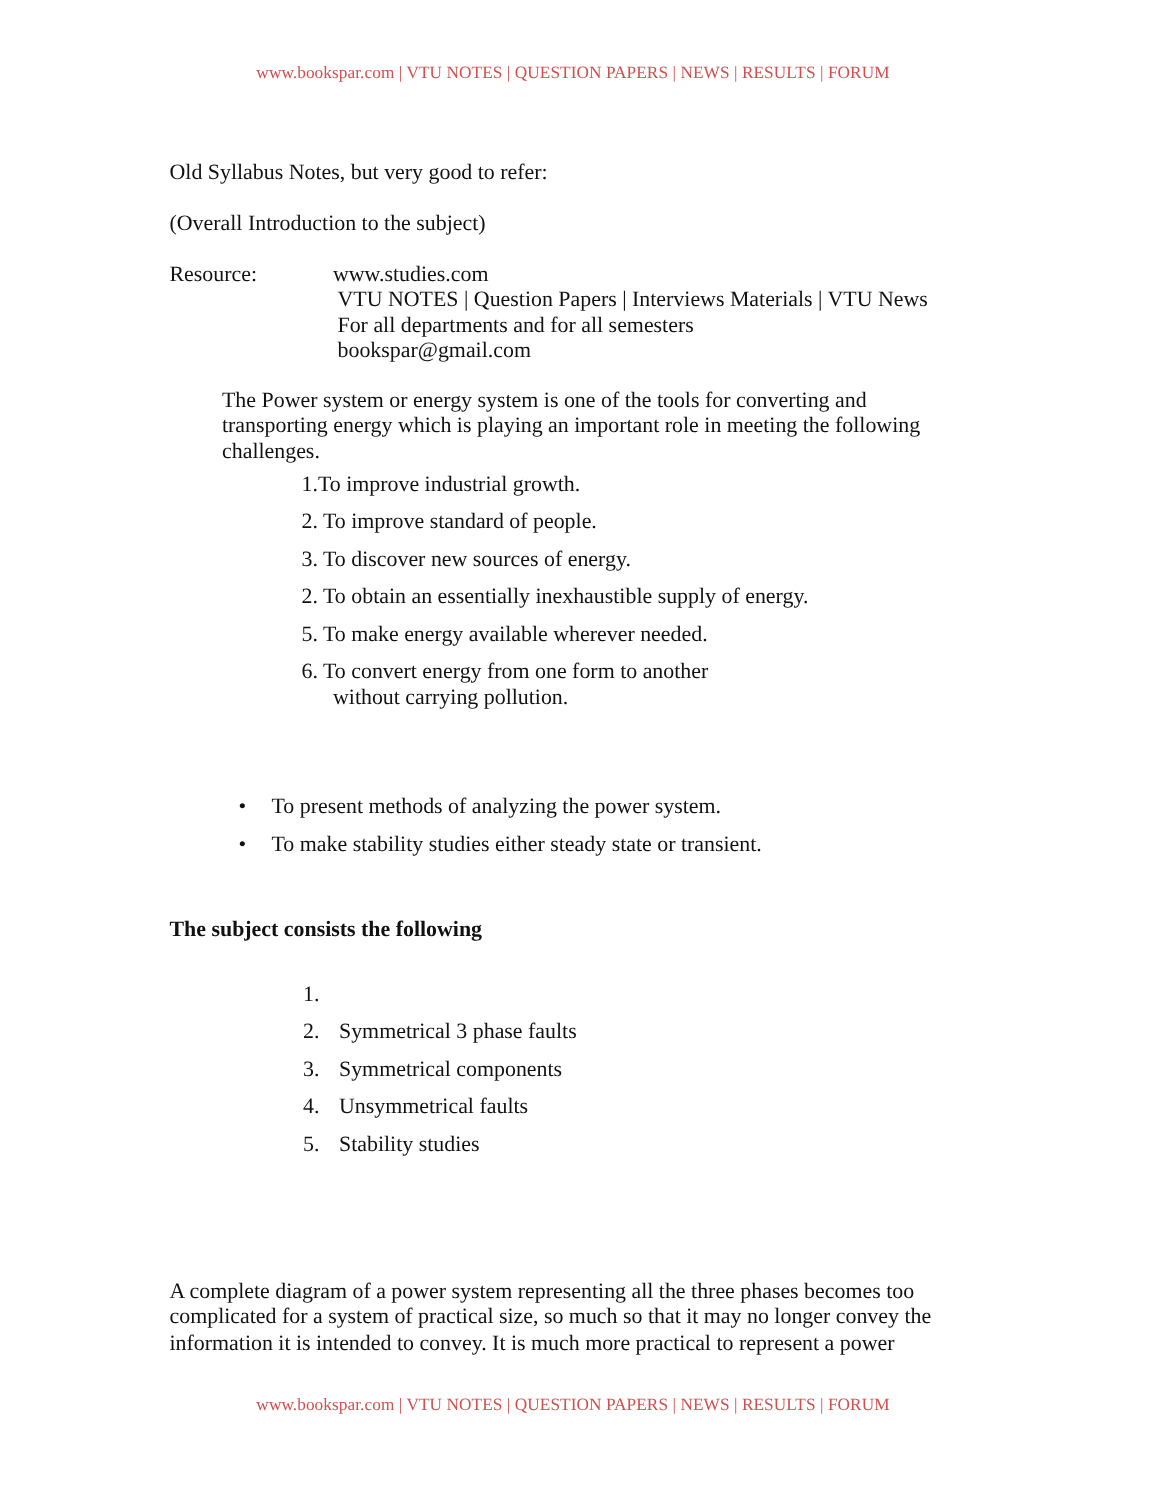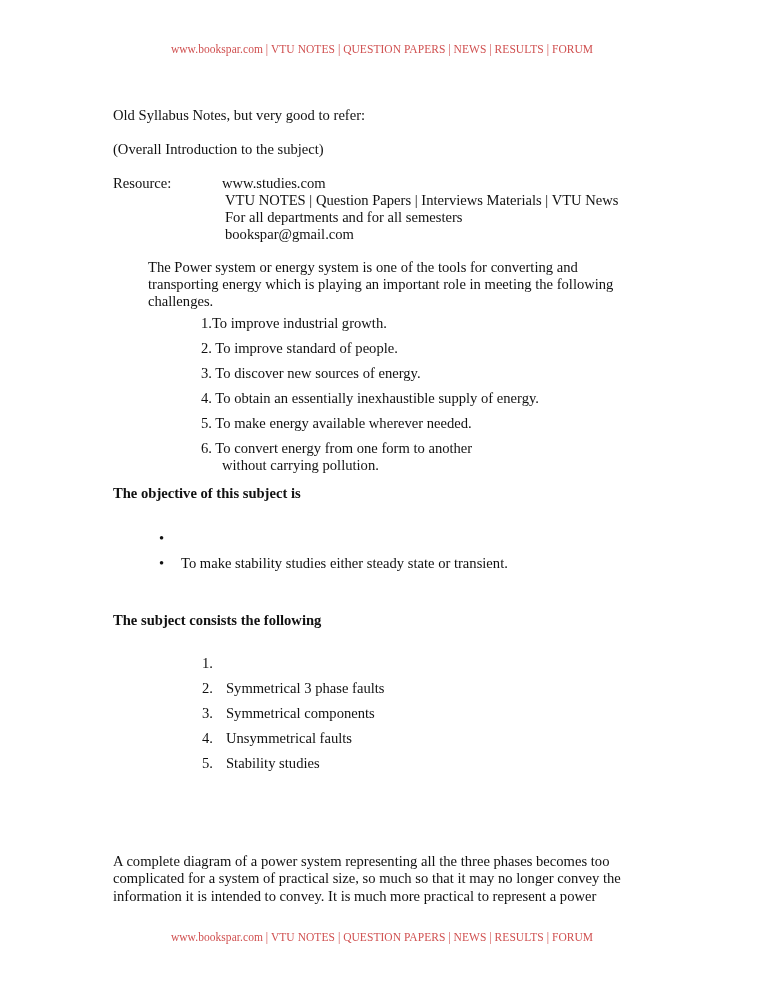--- a/index.html
+++ b/index.html
@@ -74,28 +74,28 @@
   <div class="abs res-line" style="top:175px;">www.studies.com</div>
   <div class="abs res-line" style="top:192px; left:225px;">VTU NOTES | Question Papers | Interviews Materials | VTU News</div>
   <div class="abs res-line" style="top:209px; left:225px;">For all departments and for all semesters</div>
   <div class="abs res-line" style="top:226px; left:225px;">bookspar@gmail.com</div>
 
   <div class="para" style="top:259px;">The Power system or energy system is one of the tools for converting and transporting energy which is playing an important role in meeting the following challenges.</div>
 
   <div class="abs challenge" style="top:315px;">1.To improve industrial growth.</div>
   <div class="abs challenge" style="top:340px;">2. To improve standard of people.</div>
   <div class="abs challenge" style="top:365px;">3. To discover new sources of energy.</div>
-  <div class="abs challenge" style="top:390px;">4. To obtain an essentially inexhaustible supply of energy.</div>
+  <div class="abs challenge" style="top:390px;">2. To obtain an essentially inexhaustible supply of energy.</div>
   <div class="abs challenge" style="top:415px;">5. To make energy  available wherever needed.</div>
   <div class="abs challenge" style="top:440px;">6. To convert energy from one form to another</div>
   <div class="abs challenge" style="top:457px; left:222px;">without carrying pollution.</div>
 
-  <div class="abs heading-bold" style="top:485px;">The objective of this subject is</div>
 
   <div class="abs bullet-dot" style="top:530px;">•</div>
+  <div class="abs bullet-text" style="top:530px;">To present methods of analyzing the power system.</div>
   <div class="abs bullet-dot" style="top:555px;">•</div>
   <div class="abs bullet-text" style="top:555px;">To make stability studies either steady state or transient.</div>
 
   <div class="abs heading-bold" style="top:612px;">The subject consists the following</div>
 
   <div class="abs num-label" style="top:655px;">1.</div>
   <div class="abs num-label" style="top:680px;">2.</div>
   <div class="abs num-text" style="top:680px;">Symmetrical 3 phase faults</div>
   <div class="abs num-label" style="top:705px;">3.</div>
   <div class="abs num-text" style="top:705px;">Symmetrical components</div>

